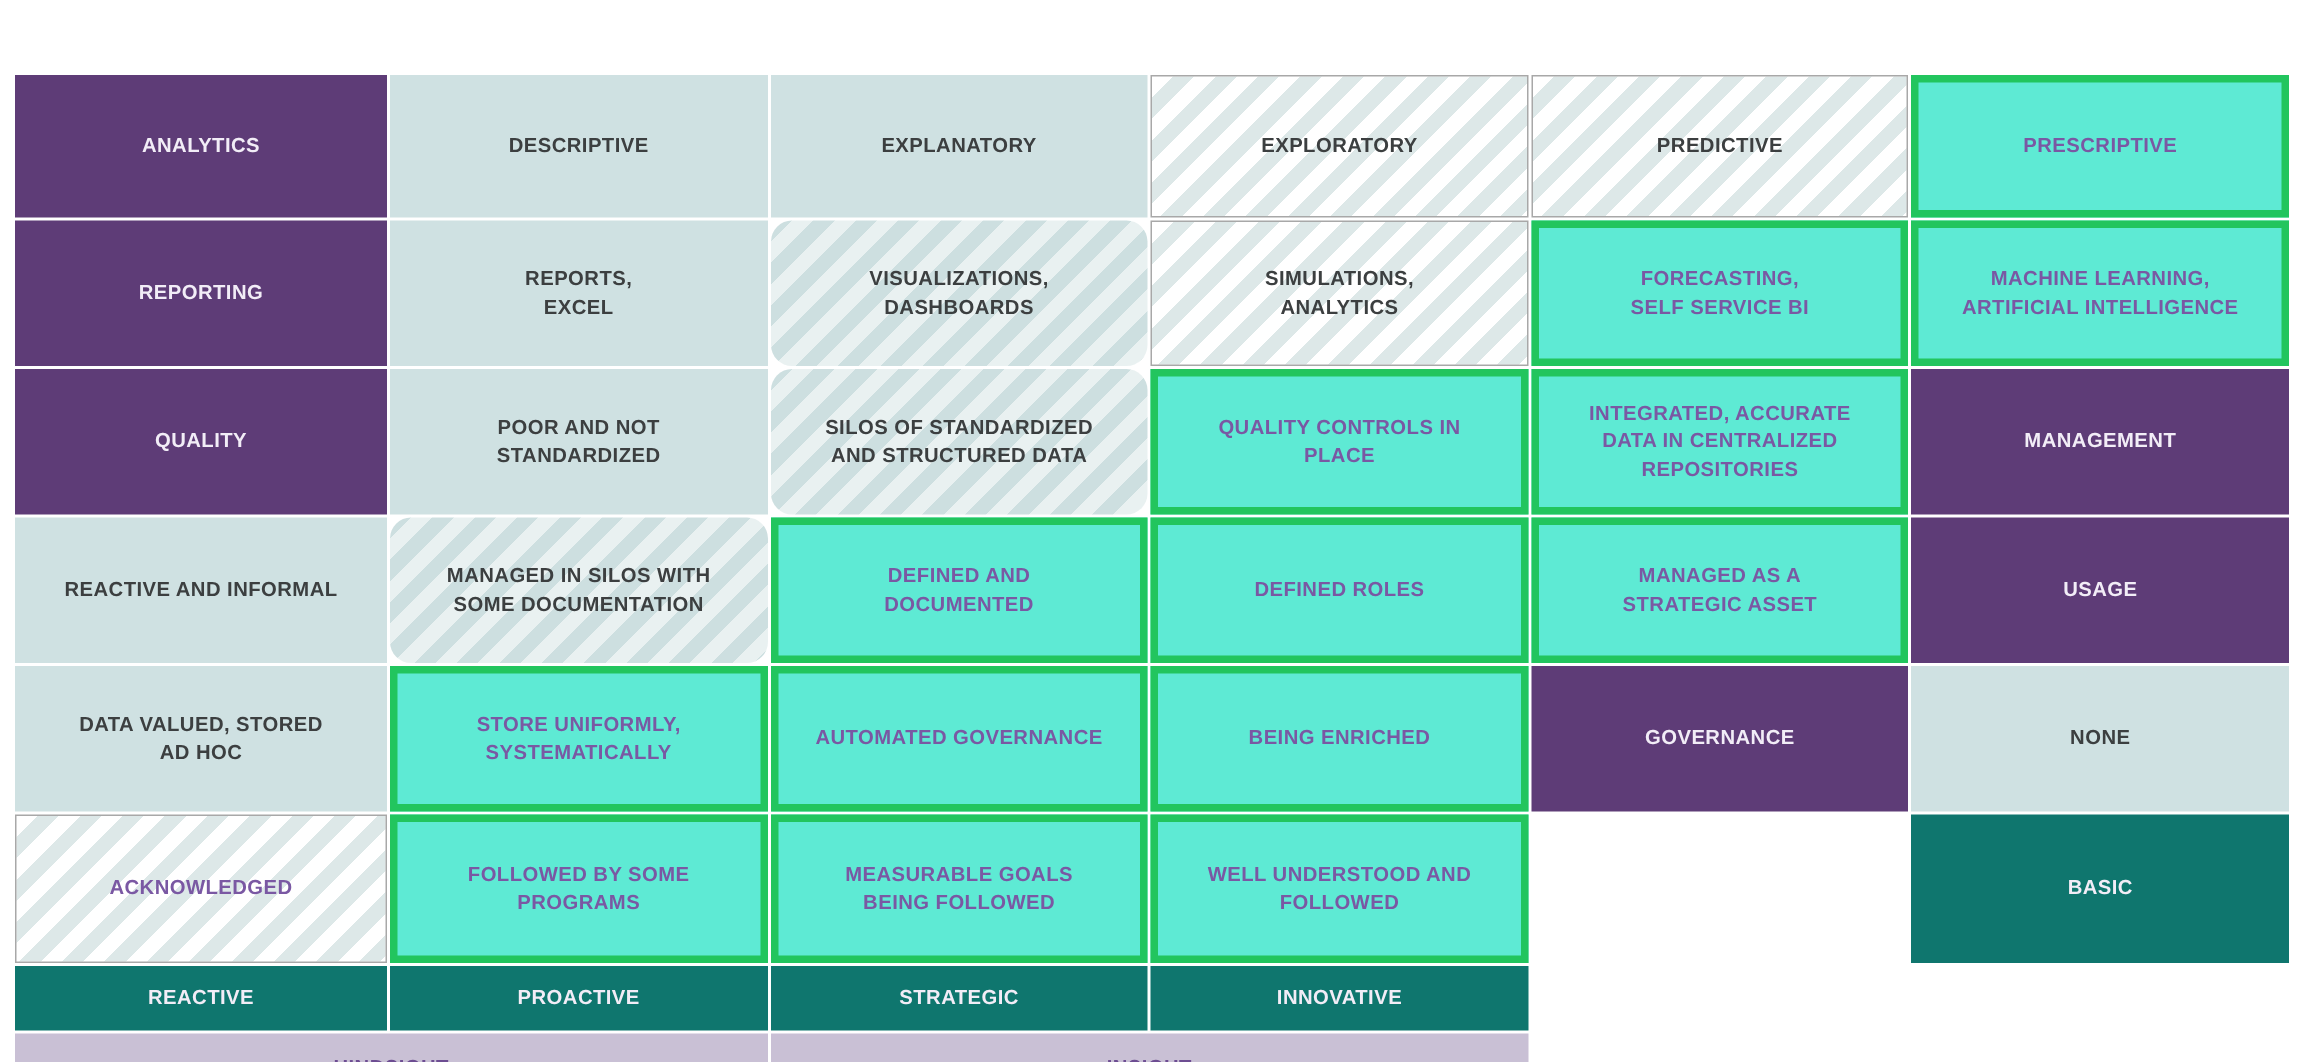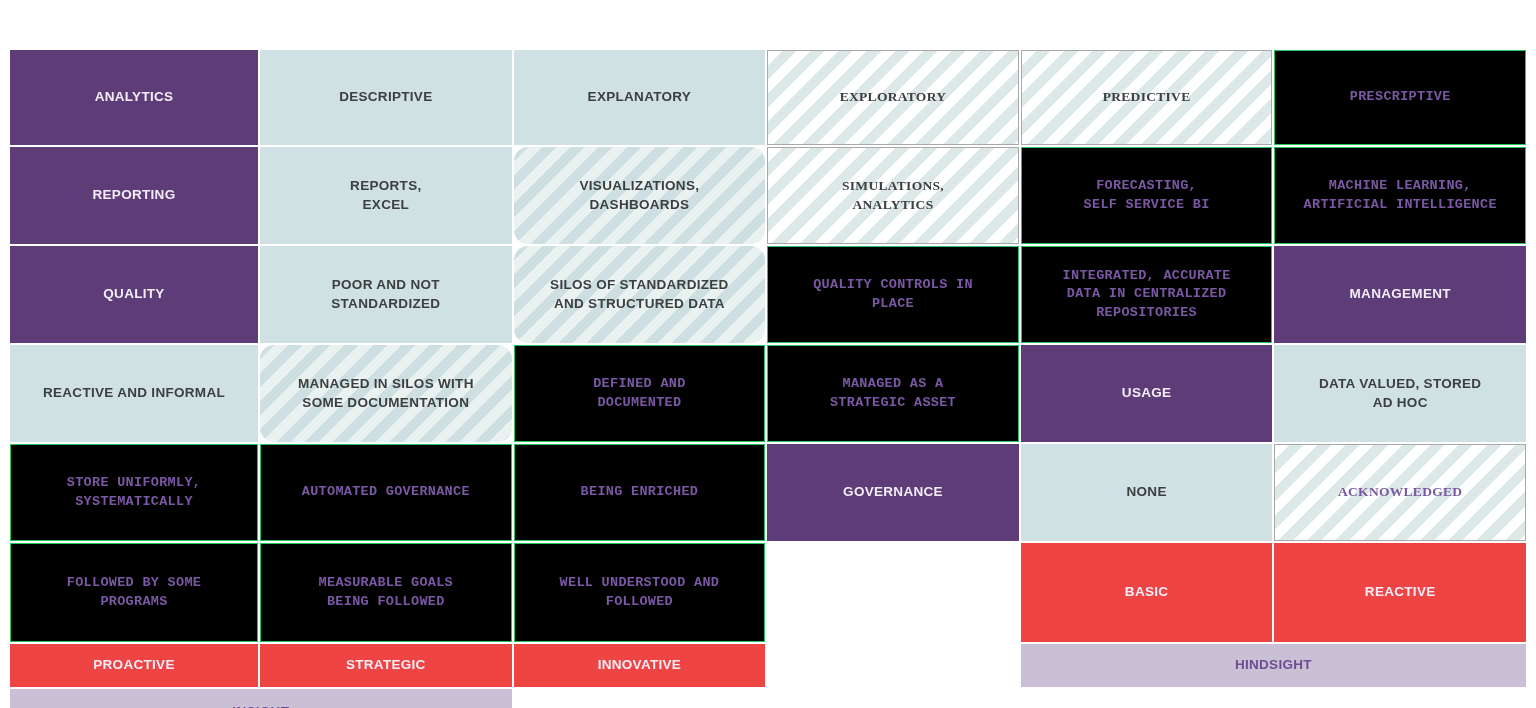--- a/index.html
+++ b/index.html
@@ -34,23 +34,23 @@
     font-weight: 700;
     letter-spacing: 0.3px;
     line-height: 1.35;
     padding: 4px 16px;
     box-sizing: border-box;
     text-transform: uppercase;
   }
   .bg-head   { background: #5e3c77; }
   .bg-teal   { background: #cfe1e2; text-align: center; }
   .bg-stripe-teal  { background: repeating-linear-gradient(135deg, #cddfe0 0 10px, #e9f1f1 10px 20px); border-radius: 14px; }
-  .bg-stripe-light { background: repeating-linear-gradient(135deg, #ffffff 0 10px, #dde8e8 10px 20px); border: 1px solid #a8a8a8; font-family: Liberation Serif, serif; }
-  .bg-white  { background: #000000; border: 1px solid #22c55e; font-family: Liberation Mono, monospace; }
-  .bg-level  { background: #ef4444; }
+  .bg-stripe-light { background: repeating-linear-gradient(135deg, #ffffff 0 10px, #dde8e8 10px 20px); border: 1px solid #a8a8a8; }
+  .bg-white  { background: #5eead4; border: 5px solid #22c55e; }
+  .bg-level  { background: #0f766e; }
   .bg-horizon{ background: #c9c0d5; }
   .bg-blank  { background: transparent; }
   .fg-white-text  { color: #f2edf7; }
   .fg-dark        { color: #3c3f40; }
   .fg-purple      { color: #7a58a3; }
   .fg-horizon-text{ color: #6d4d92; }
   .span-2 { grid-column: span 2; }
 </style>
 </head>
 <body>
@@ -83,20 +83,21 @@
 PLACE</div>
       <div class="cell bg-white fg-purple">INTEGRATED, ACCURATE
 DATA IN CENTRALIZED
 REPOSITORIES</div>
       <div class="cell bg-head fg-white-text">MANAGEMENT</div>
       <div class="cell bg-teal fg-dark">REACTIVE AND INFORMAL</div>
       <div class="cell bg-stripe-teal fg-dark">MANAGED IN SILOS WITH
 SOME DOCUMENTATION</div>
       <div class="cell bg-white fg-purple">DEFINED AND
 DOCUMENTED</div>
+      <div class="cell bg-white fg-purple">DEFINED ROLES</div>
       <div class="cell bg-white fg-purple">MANAGED AS A
 STRATEGIC ASSET</div>
       <div class="cell bg-head fg-white-text">USAGE</div>
       <div class="cell bg-teal fg-dark">DATA VALUED, STORED
 AD HOC</div>
       <div class="cell bg-white fg-purple">STORE UNIFORMLY,
 SYSTEMATICALLY</div>
       <div class="cell bg-white fg-purple">AUTOMATED GOVERNANCE</div>
       <div class="cell bg-white fg-purple">BEING ENRICHED</div>
       <div class="cell bg-head fg-white-text">GOVERNANCE</div>

